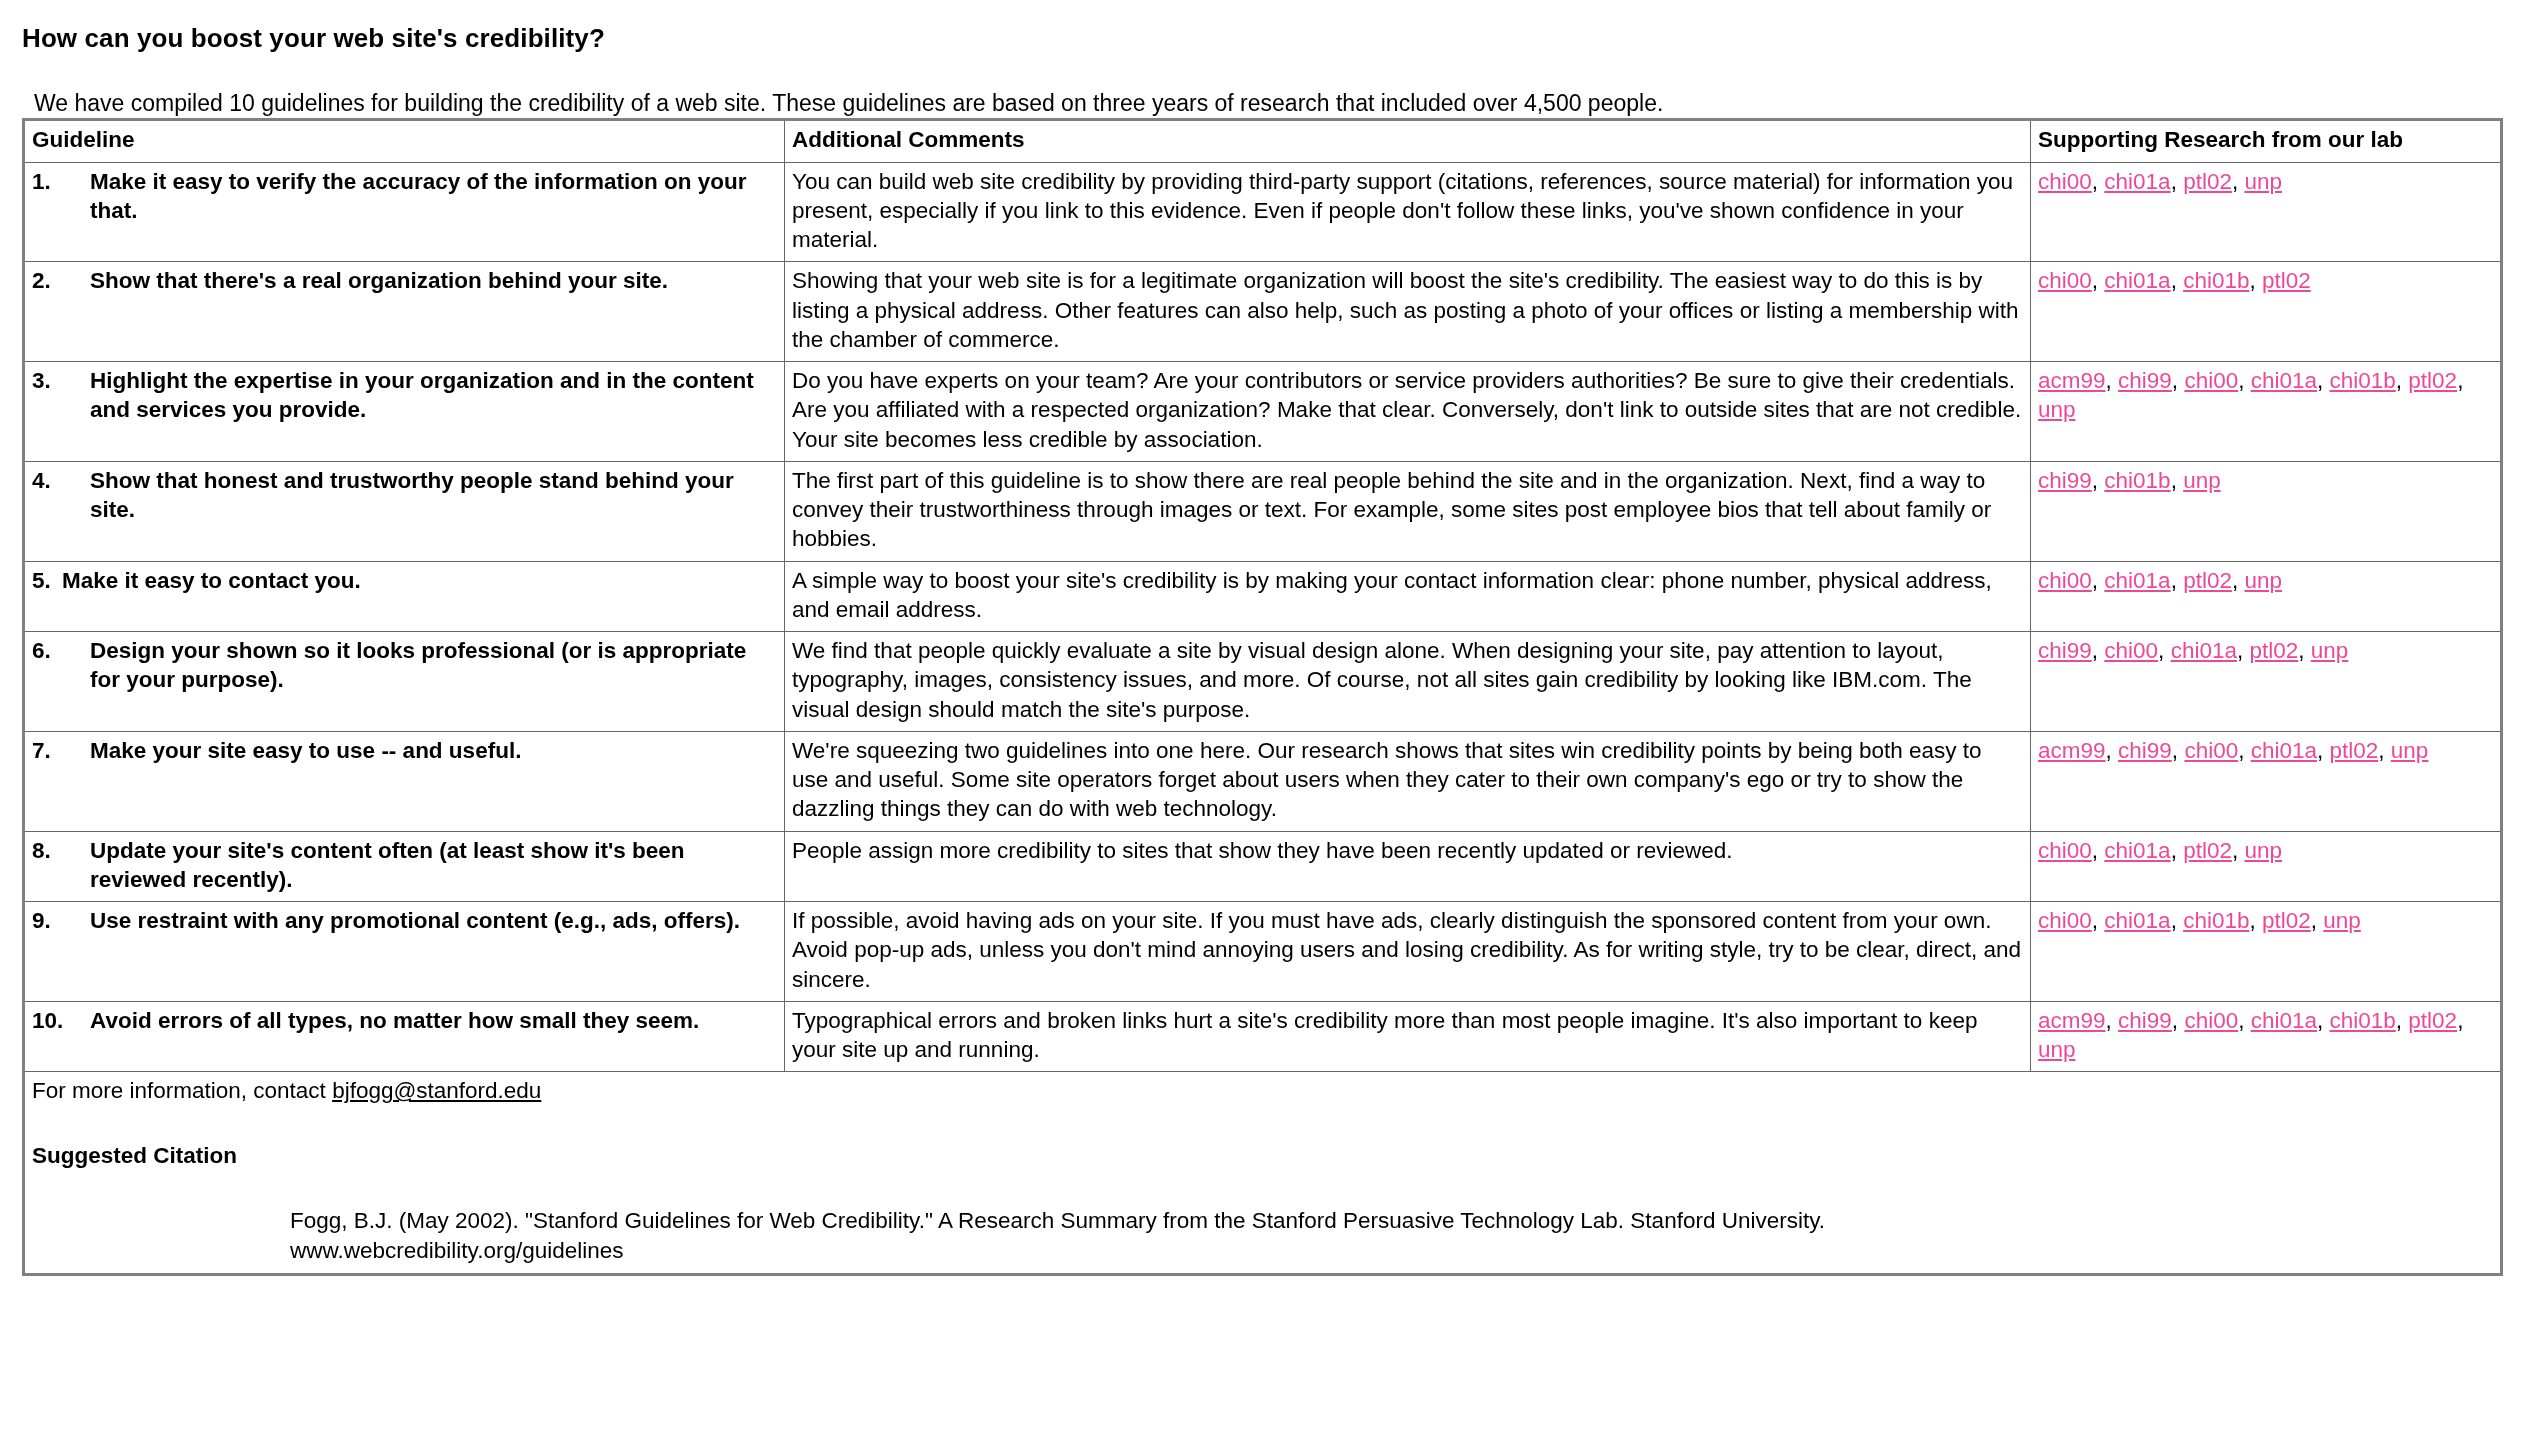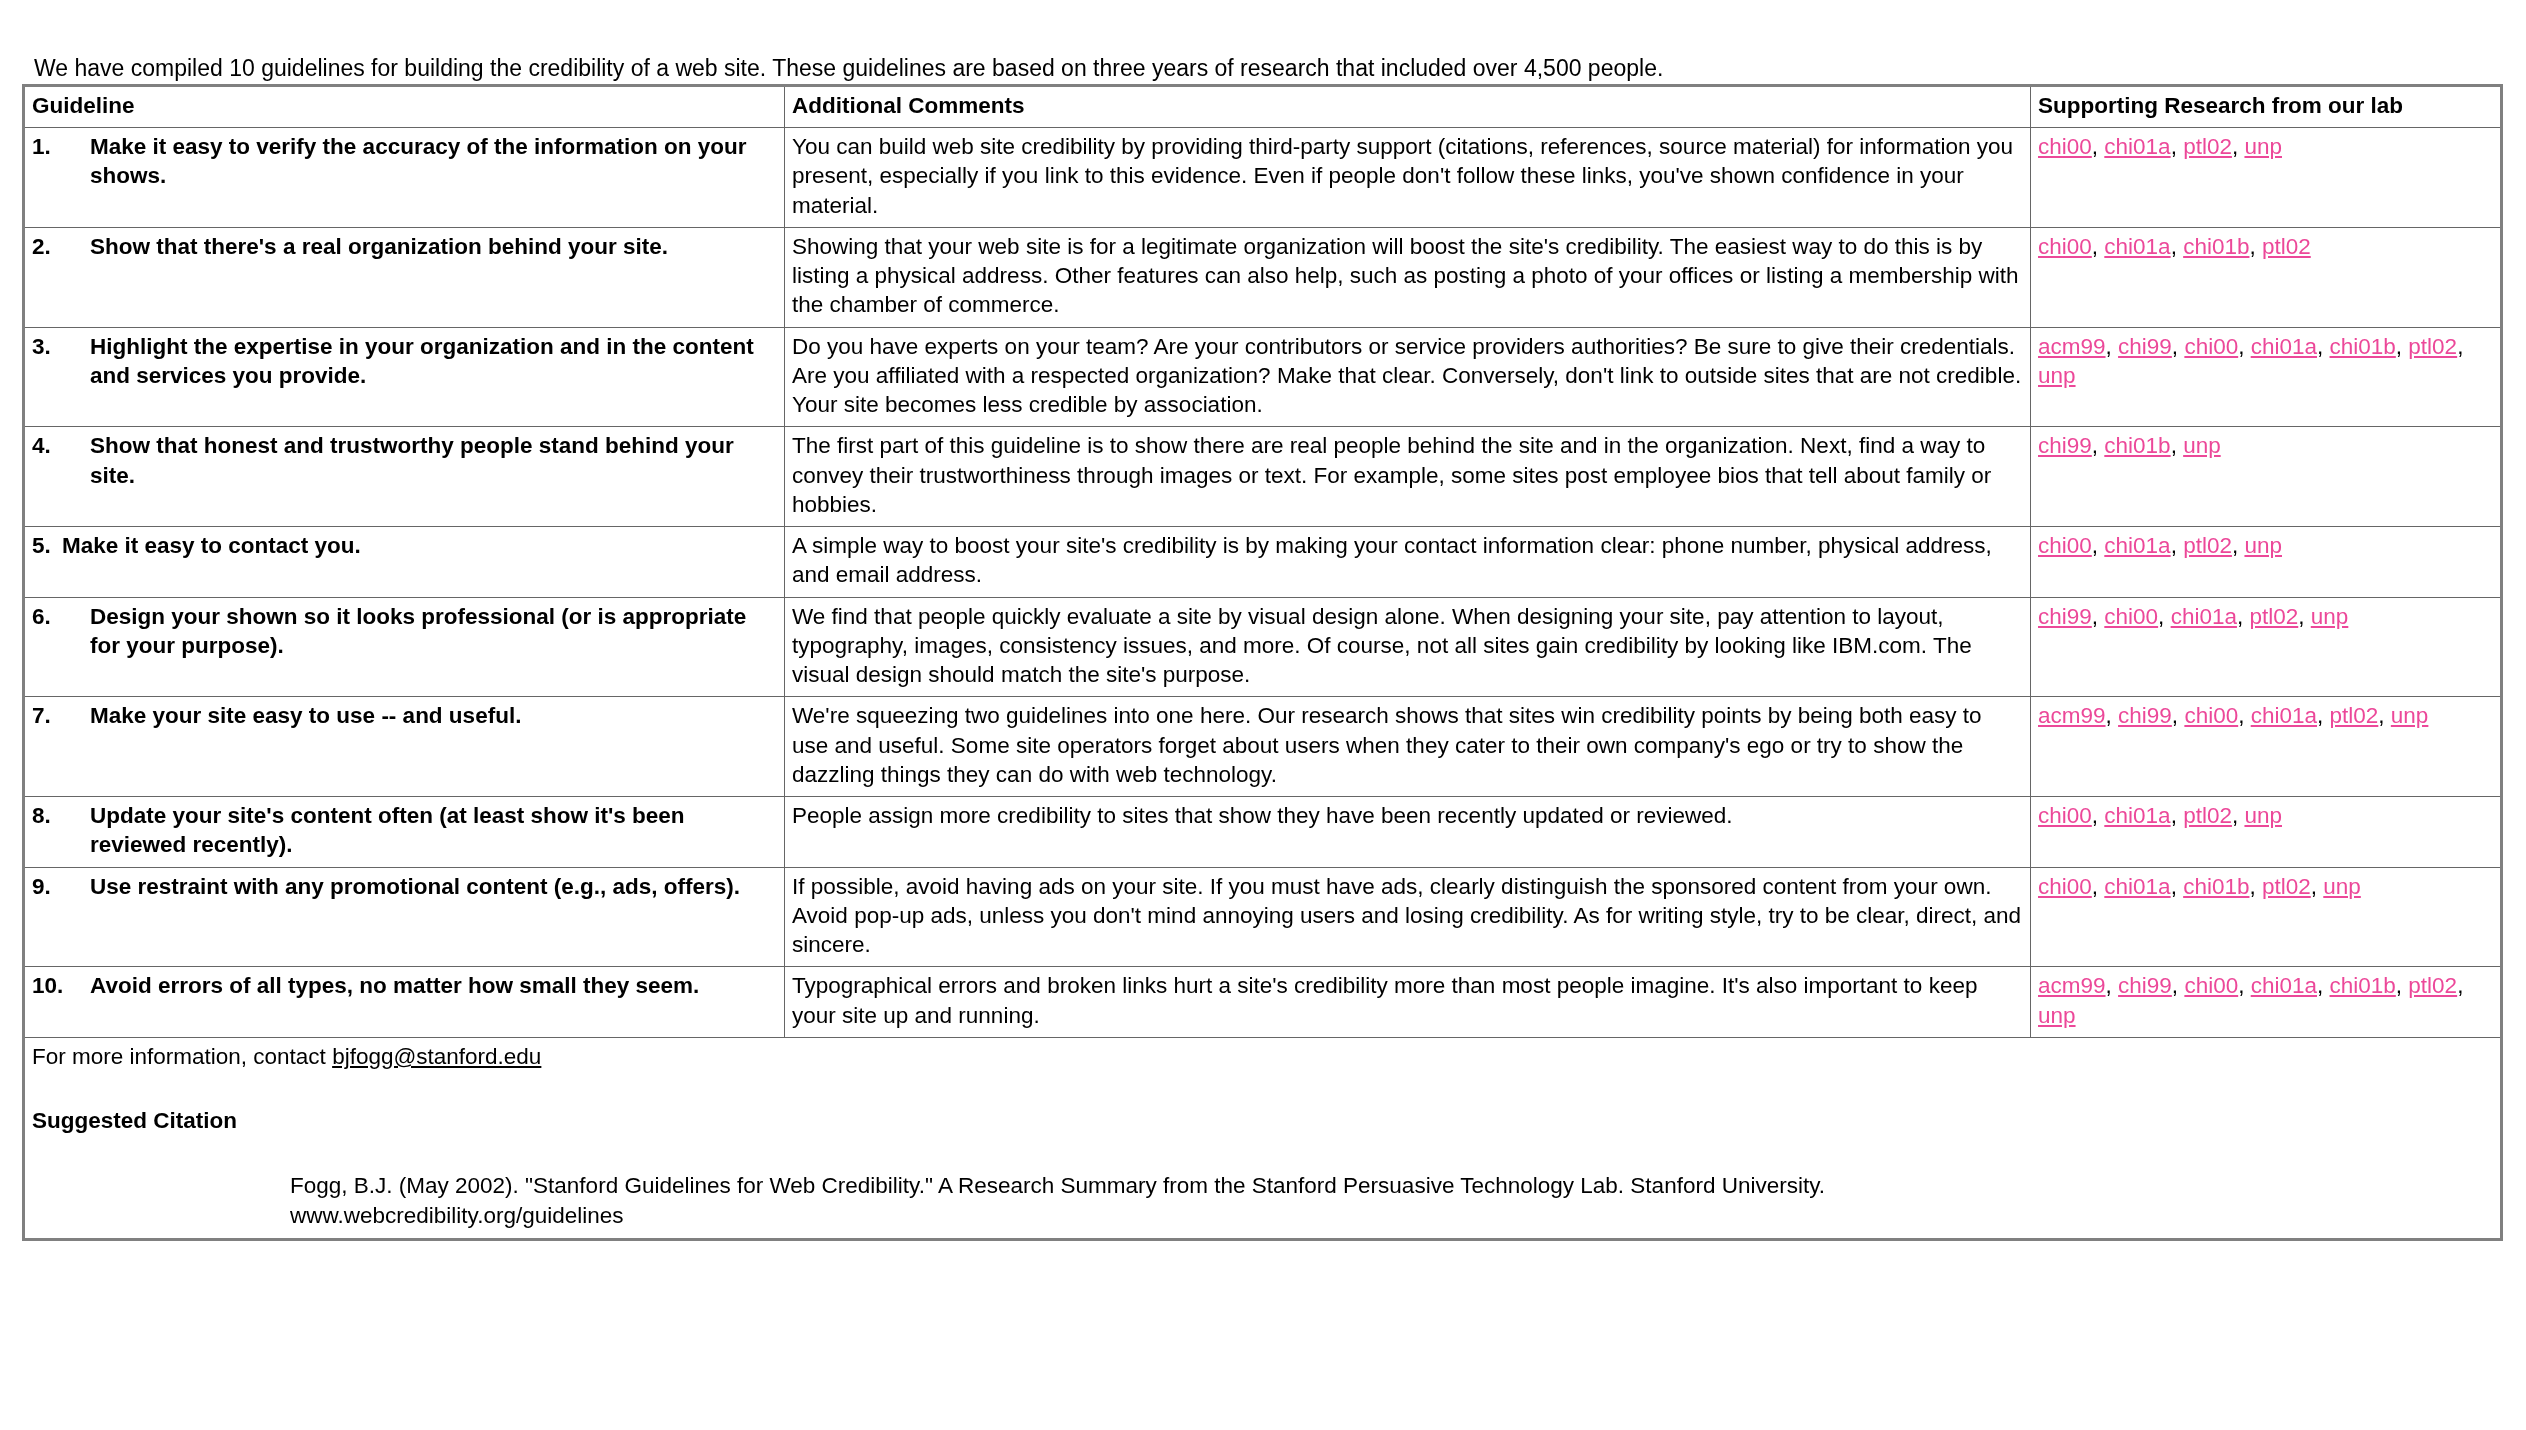--- a/index.html
+++ b/index.html
@@ -115,20 +115,21 @@
     padding: 0 0 0 258px;
     line-height: 1.33;
   }
   .citation-line2 { display: block; }
 </style>
 </head>
 <body>
 
 <div class="page">
 
+  <h1 class="page-title">How can you boost your web site's credibility?</h1>
 
   <p class="intro">We have compiled 10 guidelines for building the credibility of a web site. These guidelines are based on three years of research that included over 4,500 people.</p>
 
   <table class="guidelines">
     <colgroup>
       <col class="c-guideline">
       <col class="c-comments">
       <col class="c-research">
     </colgroup>
     <thead>
@@ -136,21 +137,21 @@
         <th class="hdr">Guideline</th>
         <th class="hdr">Additional Comments</th>
         <th class="hdr">Supporting Research from our lab</th>
       </tr>
     </thead>
     <tbody id="table-body">
         <tr>
           <td>
             <div class="g-wrap">
               <span class="g-num">1.</span>
-              <span class="g-text">Make it easy to verify the accuracy of the information on your shows.</span>
+              <span class="g-text">Make it easy to verify the accuracy of the information on your that.</span>
             </div>
           </td>
           <td>
             <span class="comment-text">You can build web site credibility by providing third-party support (citations, references, source material) for information you present, especially if you link to this evidence. Even if people don't follow these links, you've shown confidence in your material.</span>
           </td>
           <td class="research-cell"><a class="reflink" href="#">chi00</a><span class="sep">, </span><a class="reflink" href="#">chi01a</a><span class="sep">, </span><a class="reflink" href="#">ptl02</a><span class="sep">, </span><a class="reflink" href="#">unp</a></td>
         </tr>
         <tr>
           <td>
             <div class="g-wrap">

